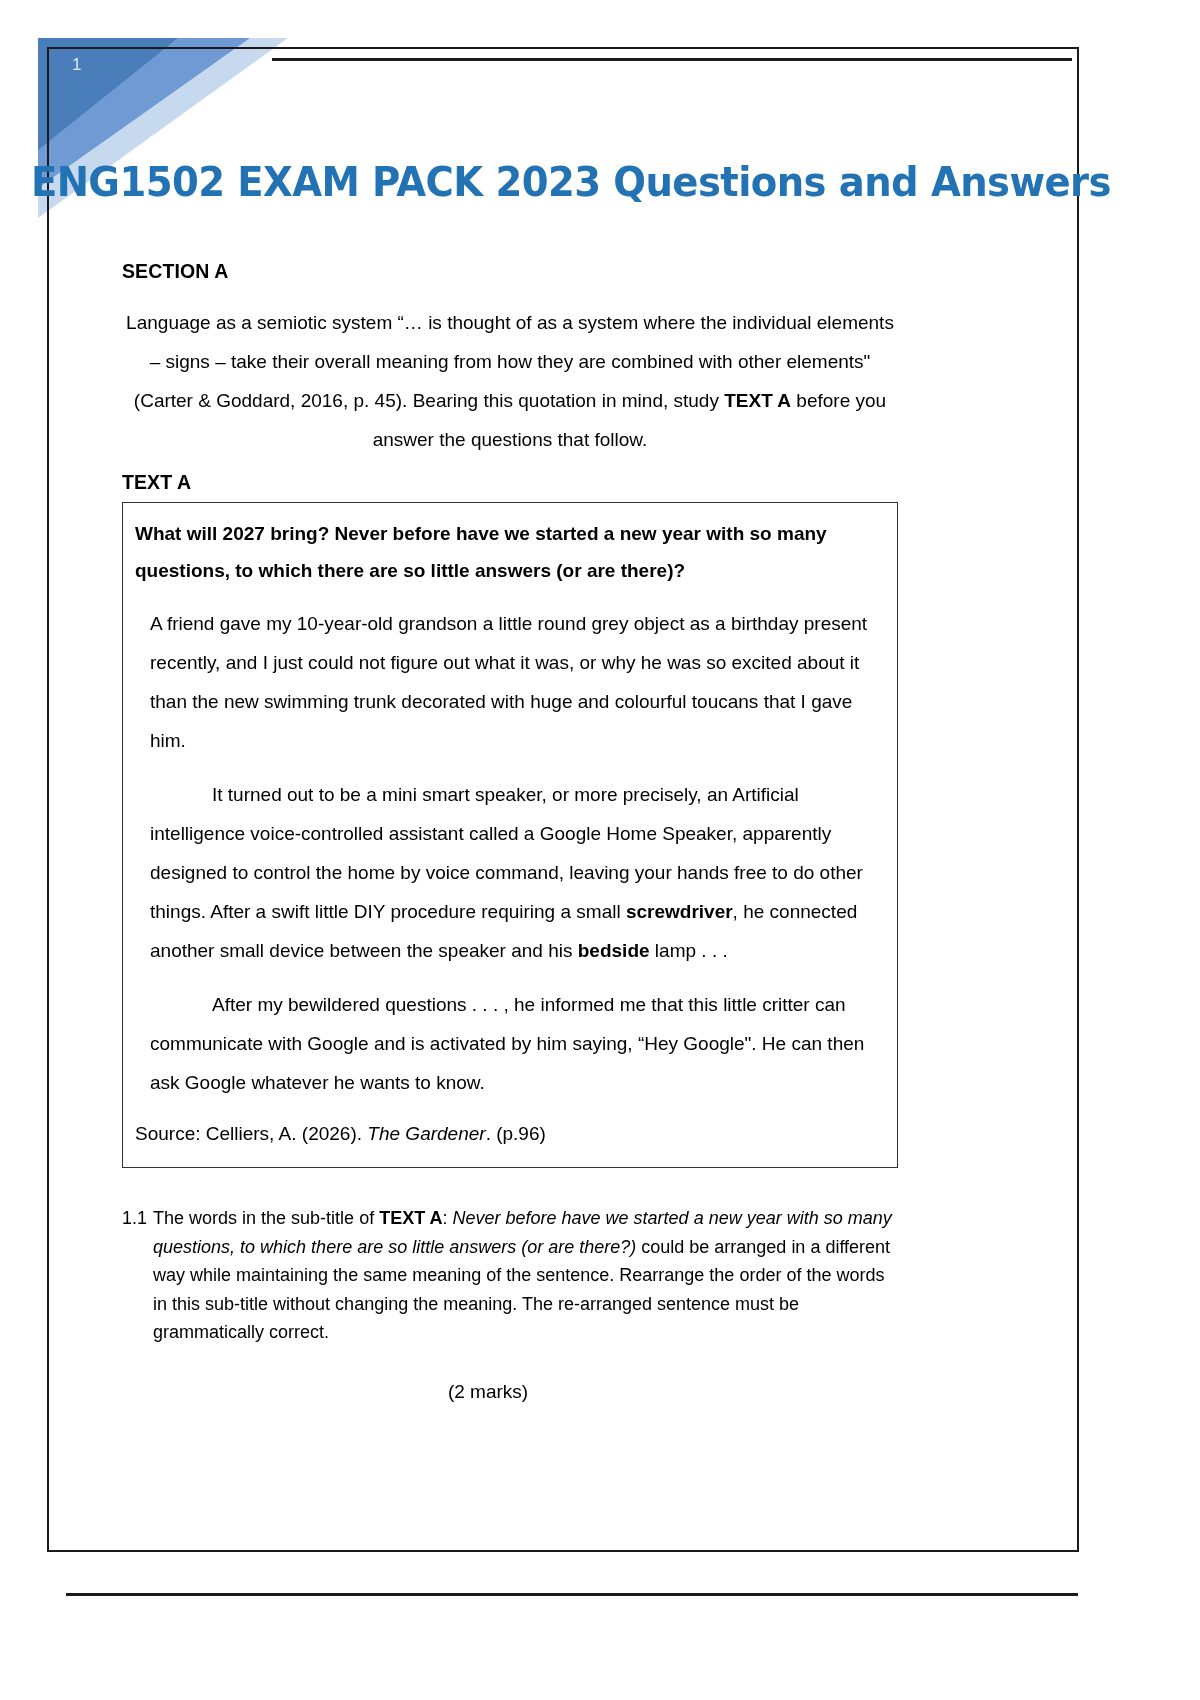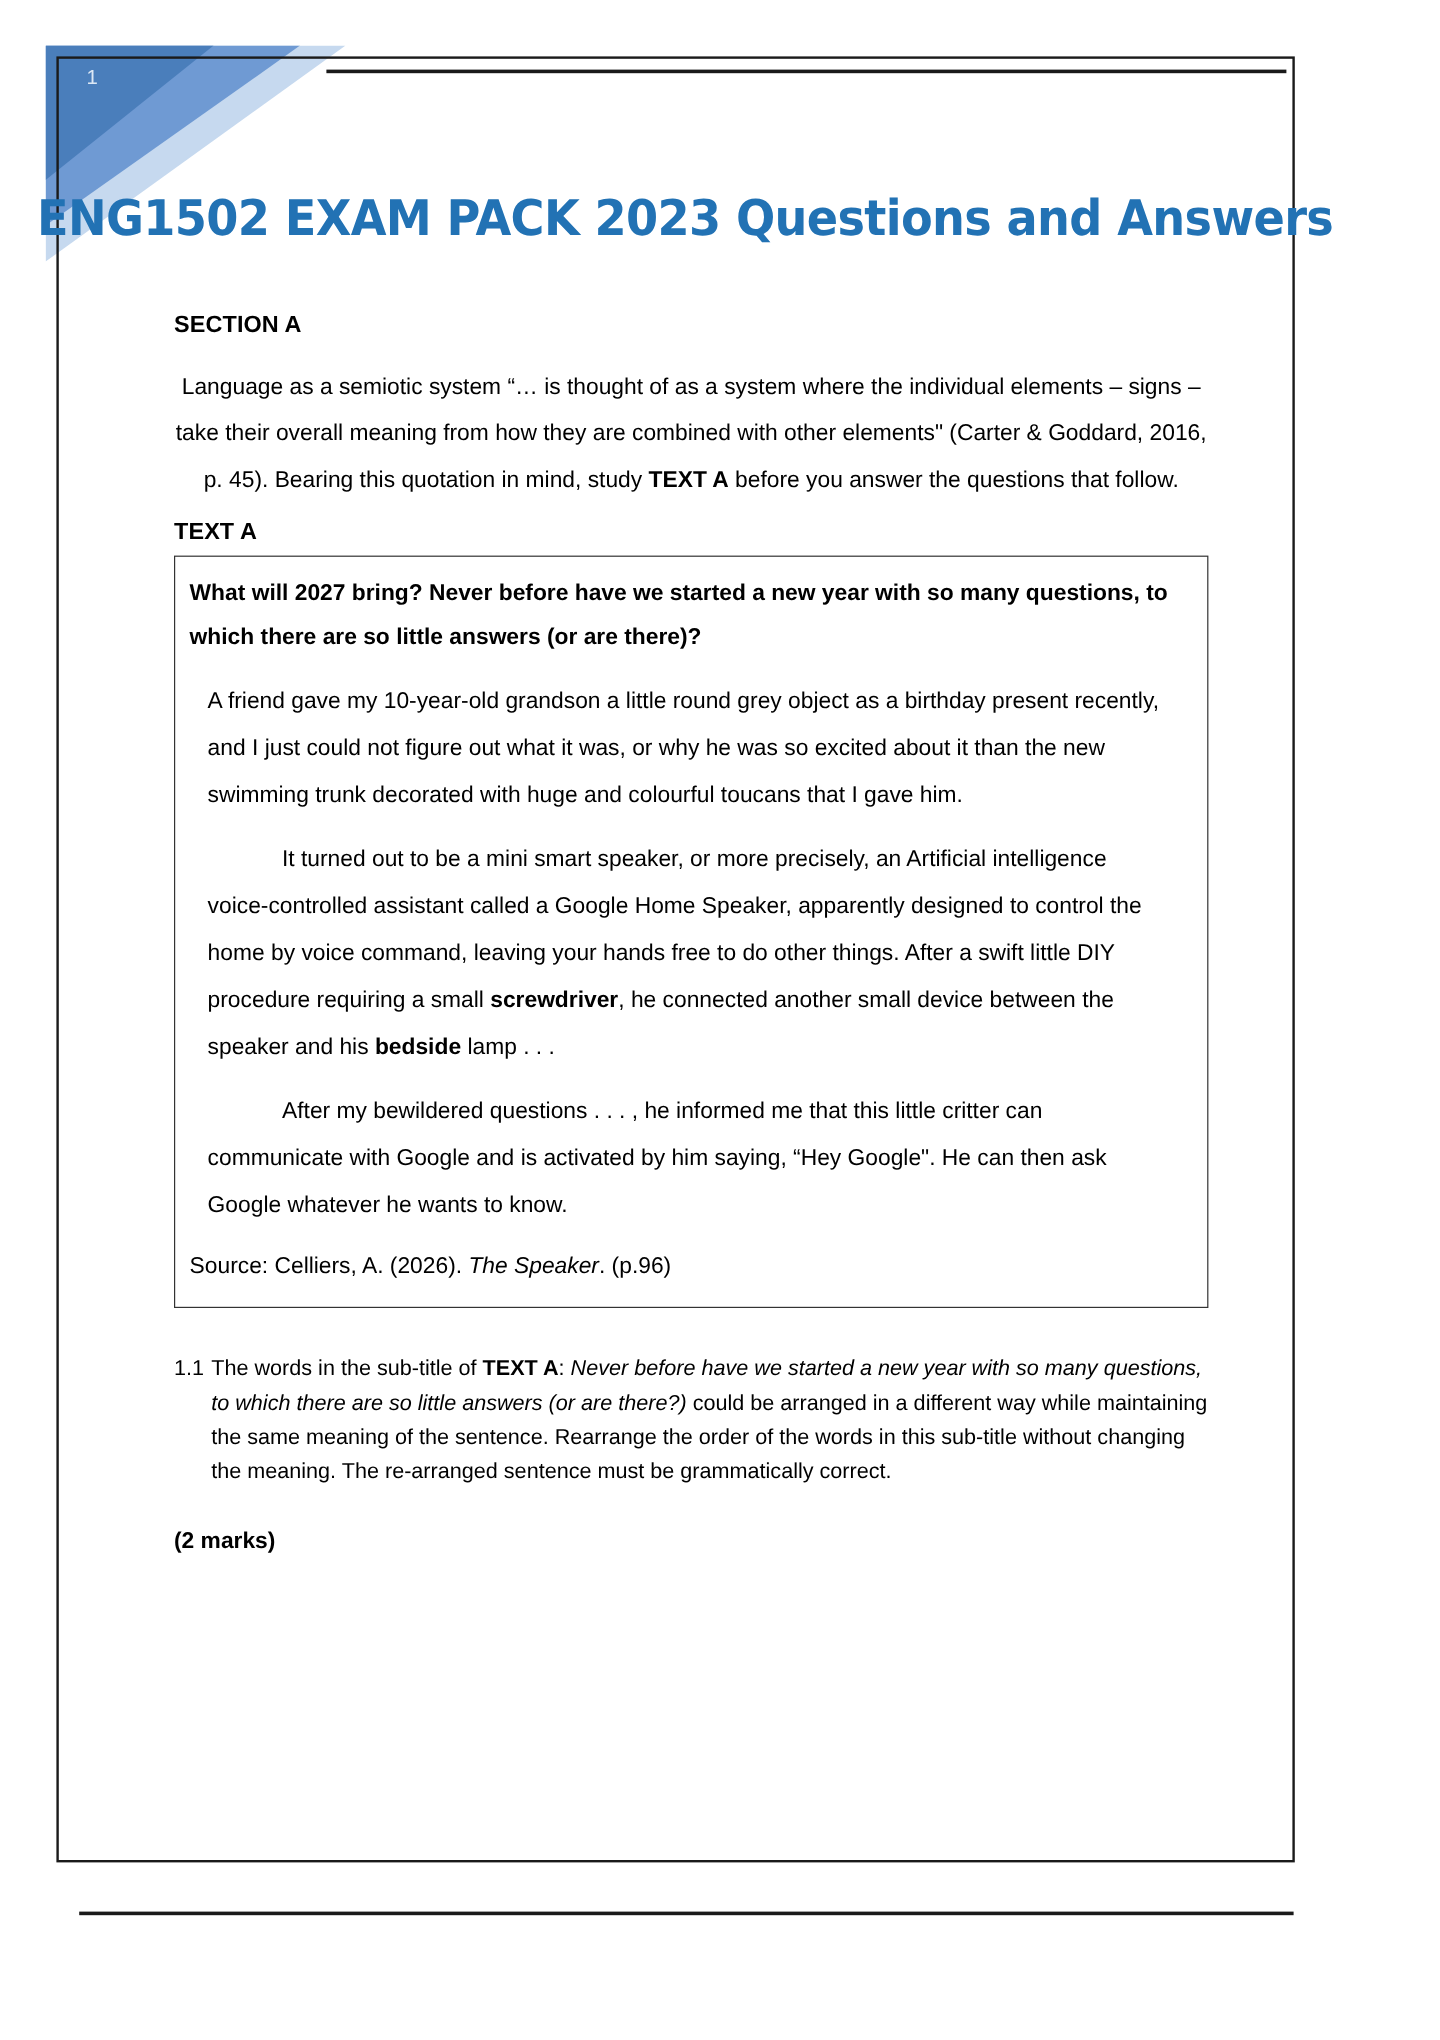--- a/index.html
+++ b/index.html
@@ -97,23 +97,23 @@
     color: #2272b4;
     z-index: 7;
     white-space: nowrap;
     transform: scaleX(0.94);
     transform-origin: center center;
   }
 
   
   .content {
     position: absolute;
-    left: 145px;
+    left: 122px;
     top: 262px;
-    width: 862px;
+    width: 776px;
     z-index: 5;
   }
 
   .heading {
     font-weight: bold;
     font-size: 19.5px;
     line-height: 1.0;
     margin: 0 0 21px 0;
     letter-spacing: 0.1px;
   }
@@ -173,24 +173,24 @@
     white-space: nowrap;
   }
   .q-body {
     flex: 1 1 auto;
   }
   .q-body b { font-weight: bold; }
   .q-body i { font-style: italic; }
 
   .marks {
     margin-top: 34px;
-    text-align: left;
+    text-align: center;
     padding-right: 44px;
     font-size: 19px;
-    font-weight: bold;
+    font-weight: normal;
   }
 </style>
 </head>
 <body>
 
 <div class="page">
 
   <svg class="corner-deco" viewBox="0 0 250 200" preserveAspectRatio="none">
     <polygon points="0,0 250,0 0,180" fill="#c6d9ef"></polygon>
     <polygon points="0,0 212,0 0,150" fill="#6f9ad3"></polygon>
@@ -221,21 +221,21 @@
     <div class="text-box">
 
       <p class="tb-title">What will 2027 bring? Never before have we started a new year with so many questions, to which there are so little answers (or are there)?</p>
 
       <p class="tb-para">A friend gave my  10-year-old  grandson  a little  round grey  object as  a birthday present recently, and I just could not figure out what it was, or why he was so excited about it than the new swimming trunk decorated with huge and colourful toucans that I gave him.</p>
 
       <p class="tb-para indent"><span>It turned out to be a mini smart speaker, or more precisely, an Artificial intelligence voice-controlled assistant called a Google Home Speaker, apparently designed to control the home by voice command, leaving your hands free to do other things. After a swift little DIY procedure requiring a small </span><b>screwdriver</b><span>, he connected another small device between the speaker and his </span><b>bedside</b><span> lamp . . .</span></p>
 
       <p class="tb-para indent">After my bewildered questions . . . , he informed me that this little critter can communicate with Google and is activated by him saying, “Hey Google". He can then ask Google whatever he wants to know.</p>
 
-      <p class="tb-source"><span>Source: Celliers, A. (2026). </span><i>The Speaker</i><span>. (p.96)</span></p>
+      <p class="tb-source"><span>Source: Celliers, A. (2026). </span><i>The Gardener</i><span>. (p.96)</span></p>
     </div>
 
     <div class="question-block">
       <div class="q-num">1.1</div>
       <div class="q-body"><span>The words in the sub-title of </span><b>TEXT A</b><span>: </span><i>Never before have we started a new year with so many questions, to which there are so little answers (or are there?)</i><span> could be arranged in a different way while maintaining the same meaning of the sentence. Rearrange the order of the words in this sub-title without changing the meaning. The re-arranged sentence must be grammatically correct.</span></div>
     </div>
 
     <div class="marks">(2 marks)</div>
   </div>
 </div>

